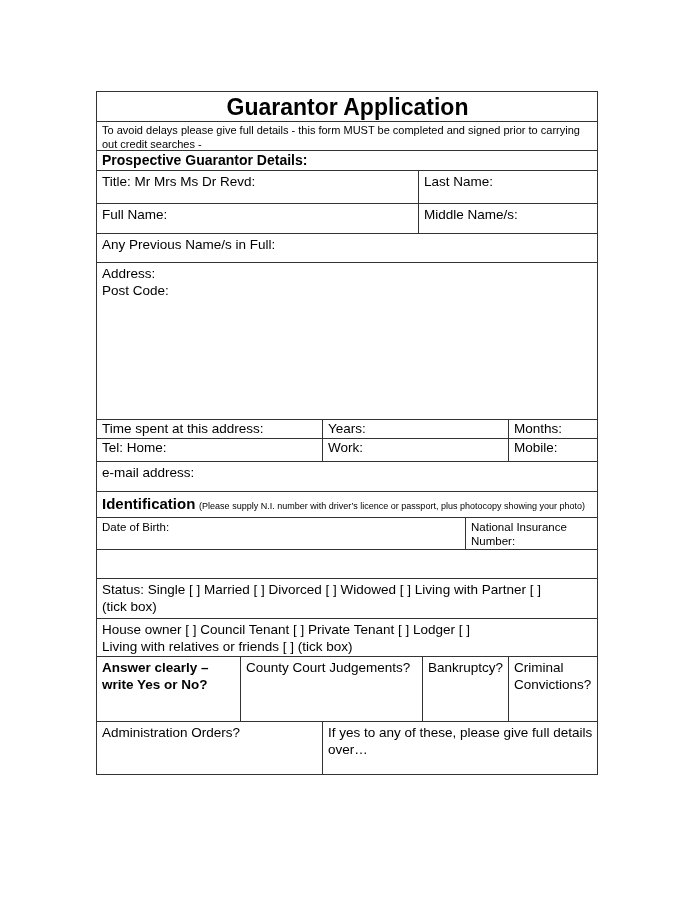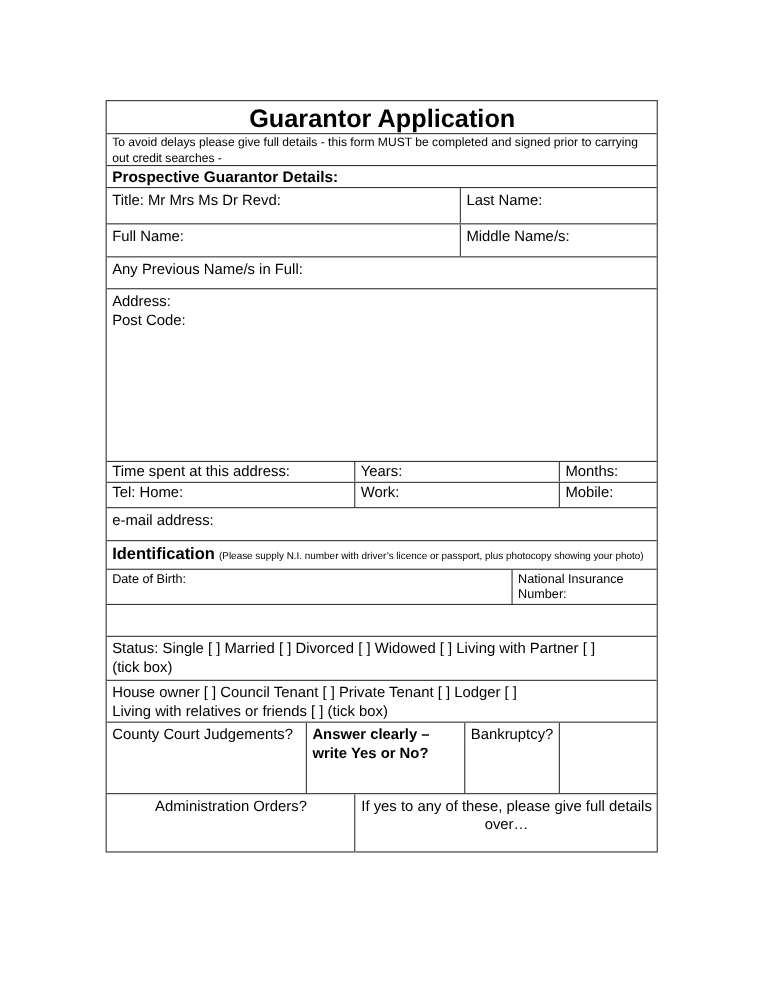--- a/index.html
+++ b/index.html
@@ -26,21 +26,21 @@
     border: 1px solid #333333;
     box-sizing: border-box;
     background: #ffffff;
   }
   .row {
     display: flex;
     border-bottom: 1px solid #333333;
     box-sizing: border-box;
     overflow: hidden;
   }
-  .row:last-child { border-bottom: none; text-align: center; }
+  .row:last-child { border-bottom: none; }
   .cell {
     box-sizing: border-box;
     padding: 2px 4px 0 5px;
     font-size: 13.5px;
     line-height: 17px;
     overflow: hidden;
   }
   .bdr { border-right: 1px solid #333333; }
   .flex1 { flex: 1; }
 
@@ -208,28 +208,31 @@
     </div>
 
     <div class="row r-house">
       <div class="cell flex1">
         <div class="nowrap-line">House owner [ ] Council Tenant [ ] Private Tenant [ ] Lodger [ ]</div>
         <div class="nowrap-line">Living with relatives or friends [ ] (tick box)</div>
       </div>
     </div>
 
     <div class="row r-answer">
+      <div class="cell bold bdr w144">
+        <span>Answer clearly – write Yes or No?</span>
+      </div>
       <div class="cell bdr w182">
         <span>County Court Judgements?</span>
       </div>
-      <div class="cell bold bdr w144">
-        <span>Answer clearly – write Yes or No?</span>
-      </div>
       <div class="cell bdr w86">
         <span>Bankruptcy?</span>
+      </div>
+      <div class="cell flex1">
+        <span>Criminal Convictions?</span>
       </div>
     </div>
 
     <div class="row r-admin">
       <div class="cell bdr w226">
         <span>Administration Orders?</span>
       </div>
       <div class="cell flex1">
         <span>If yes to any of these, please give full details over…</span>
       </div>

